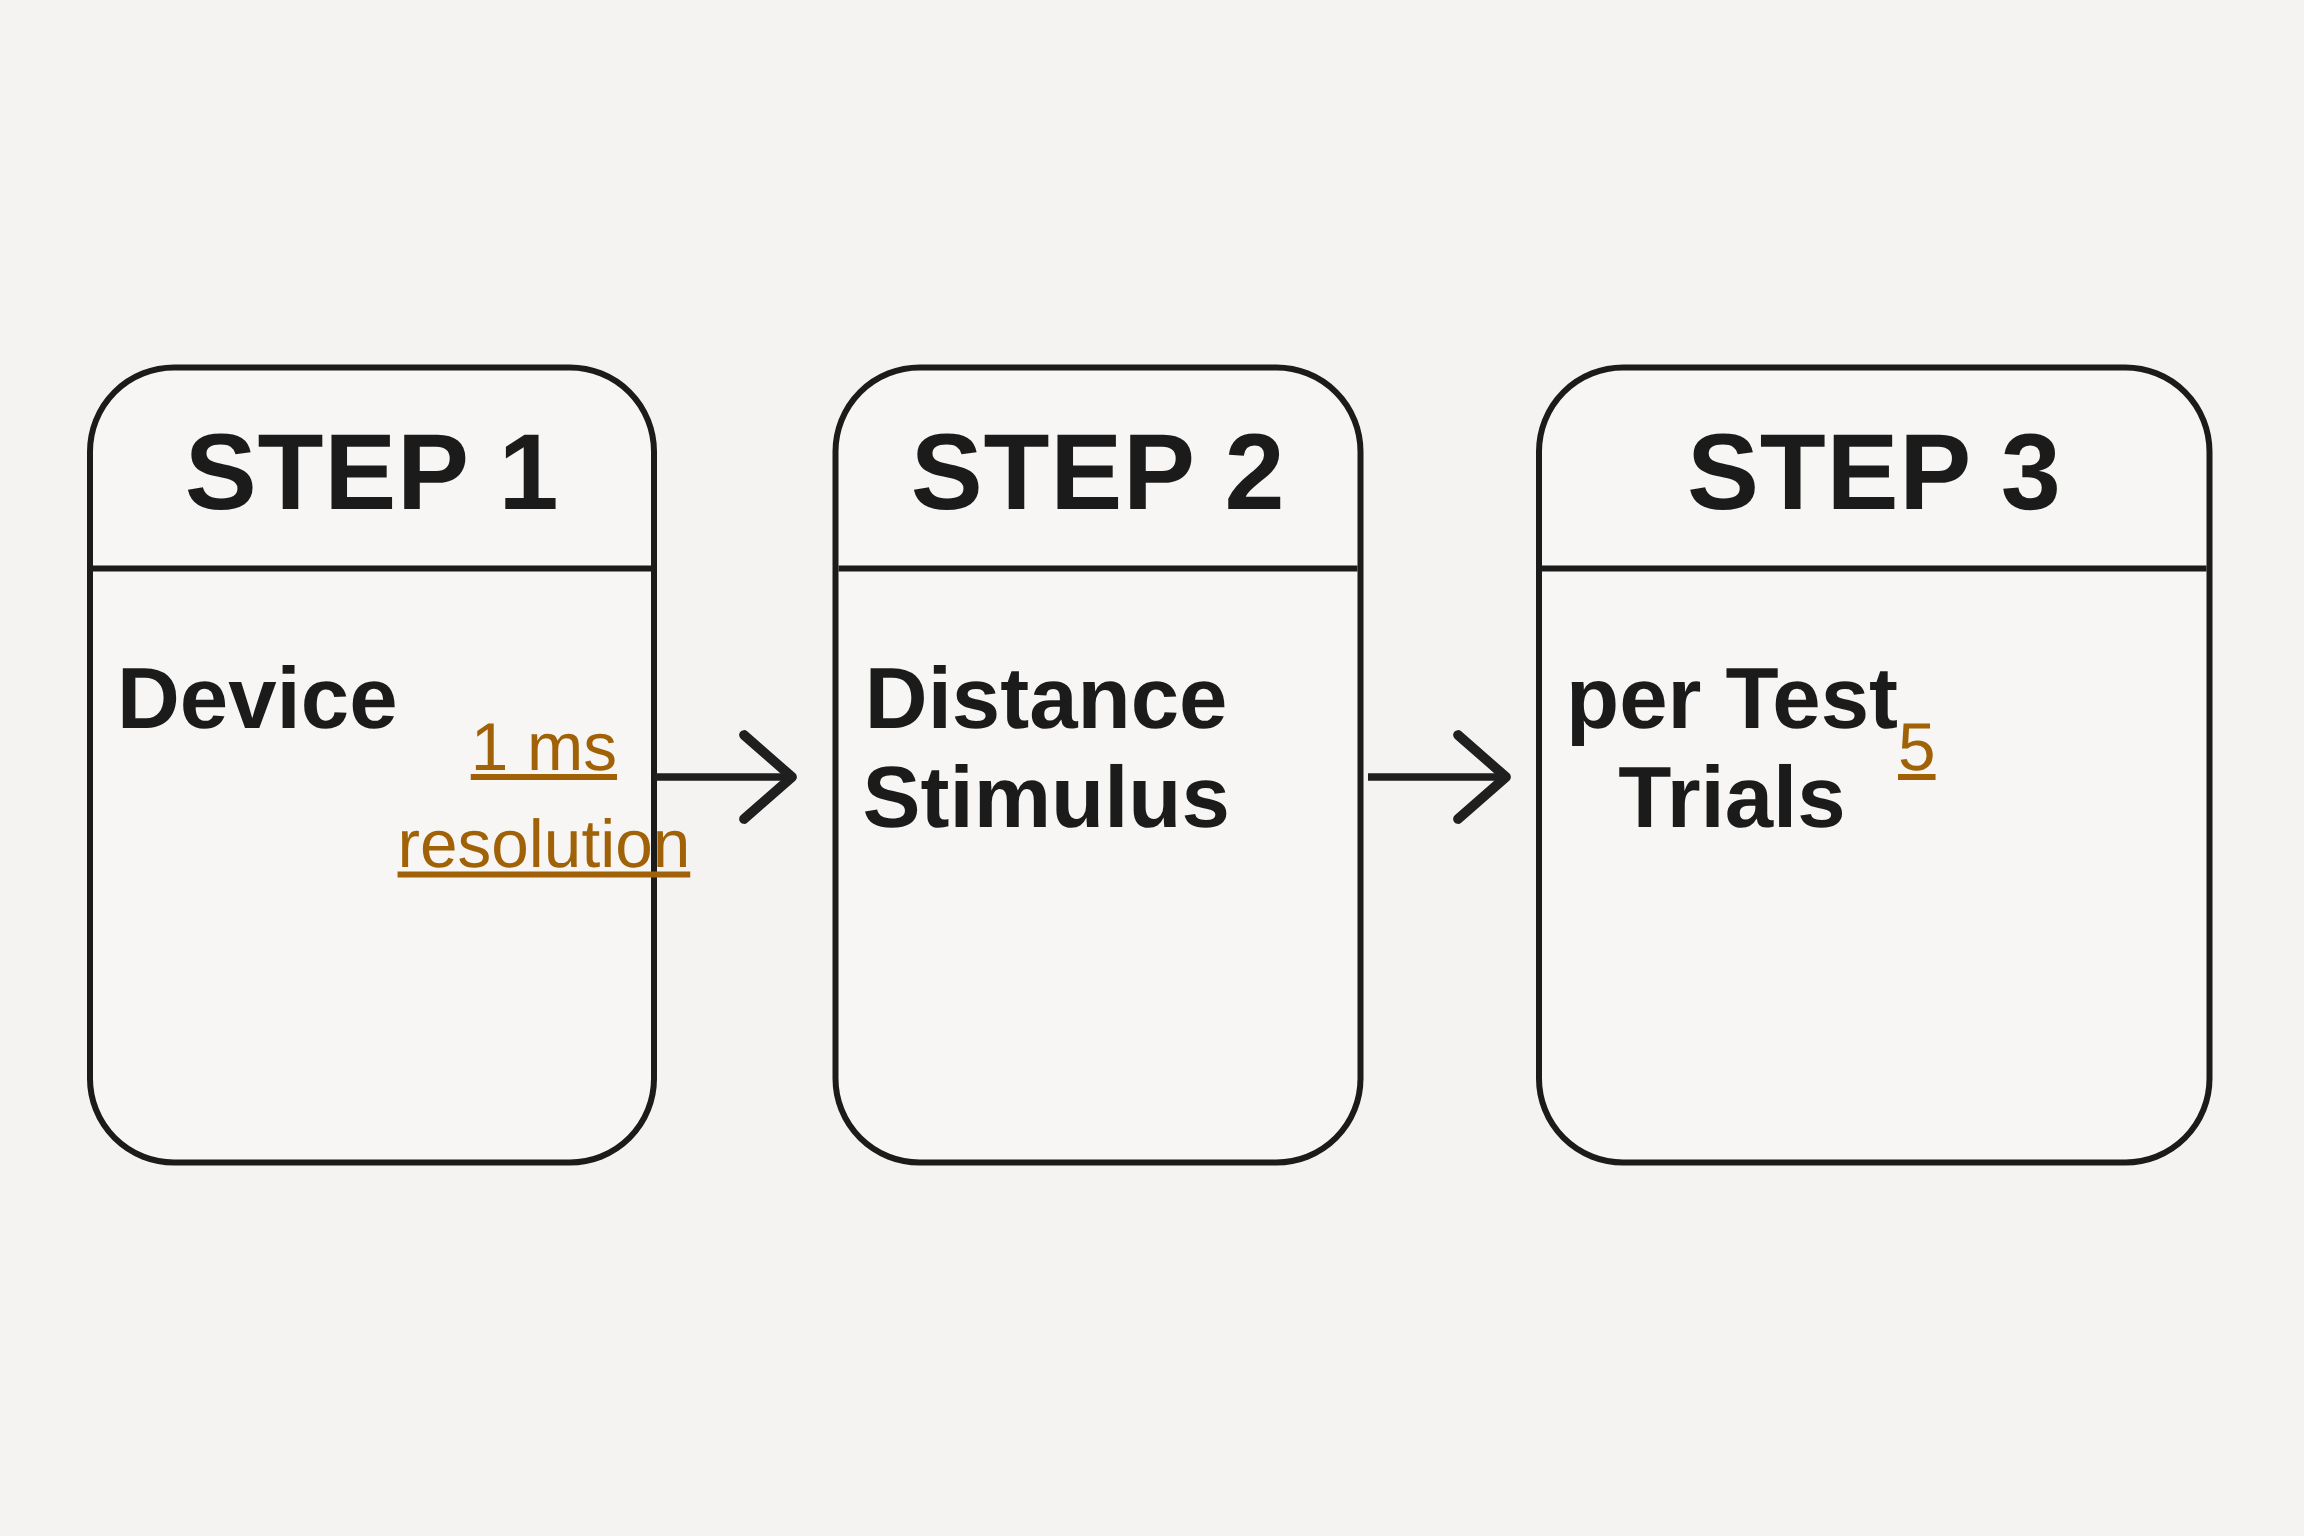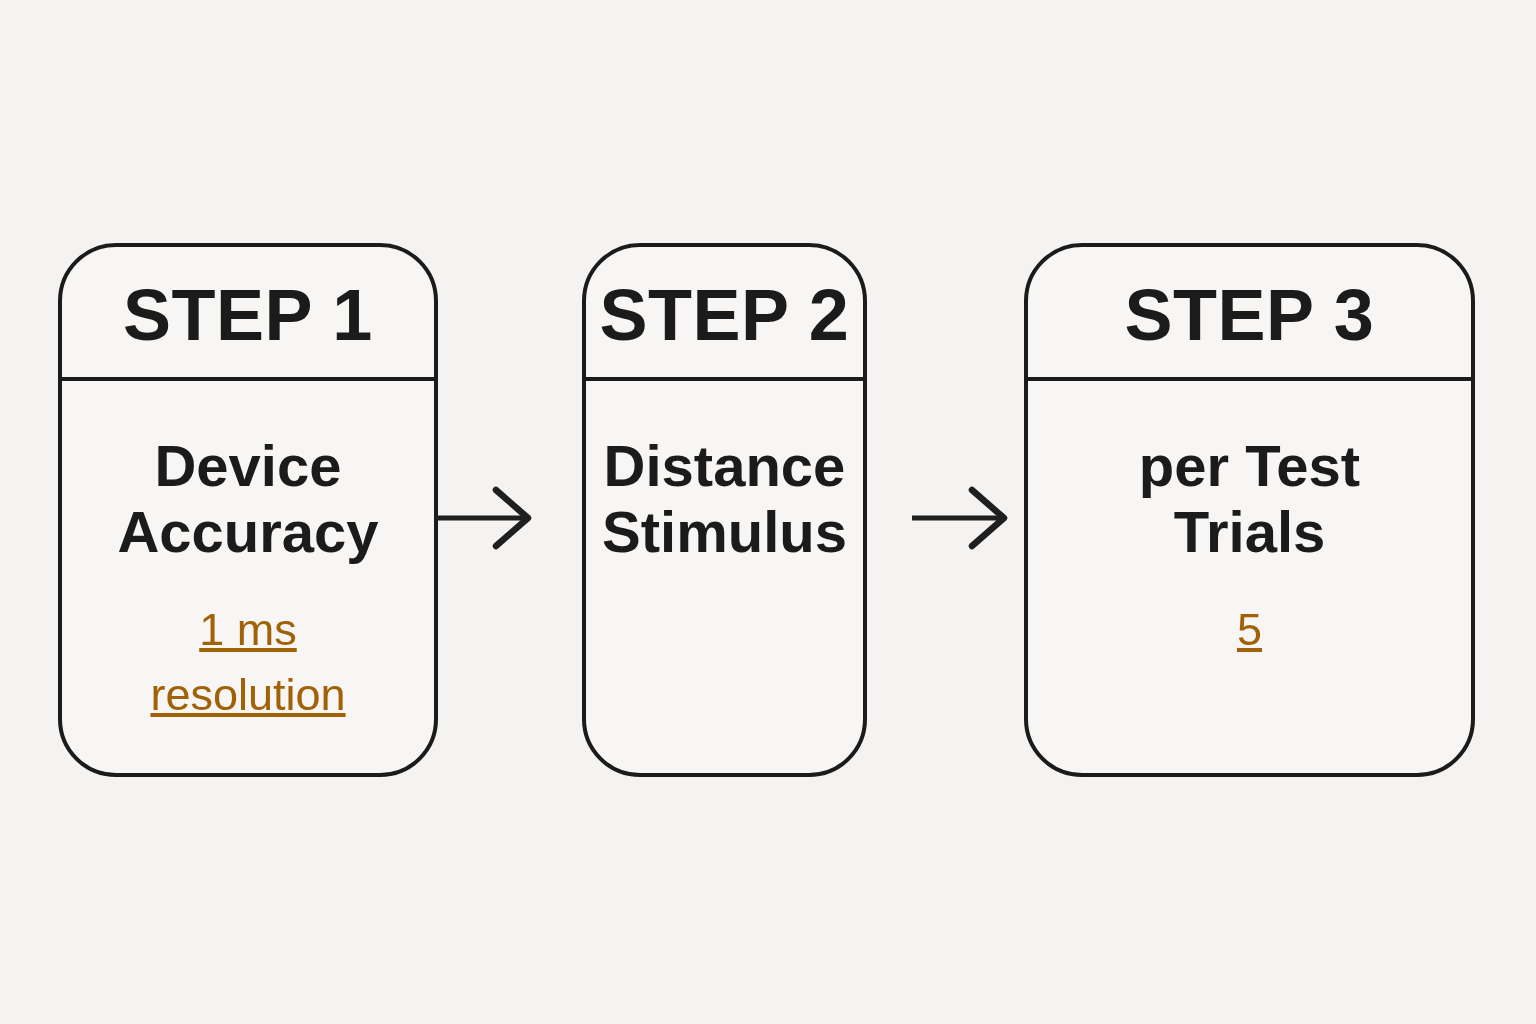--- a/index.html
+++ b/index.html
@@ -21,21 +21,21 @@
     top: 243px;
     height: 534px;
     box-sizing: border-box;
     border: 4px solid #1b1b1b;
     border-radius: 58px;
     background: #f7f6f4;
     display: flex;
     flex-direction: column;
   }
   .step-card.pos-1 { left: 58px;   width: 380px; }
-  .step-card.pos-2 { left: 582px;  width: 285px; }
+  .step-card.pos-2 { left: 555px;  width: 354px; }
   .step-card.pos-3 { left: 1024px; width: 451px; }
 
   .step-header {
     height: 134px;
     flex: 0 0 134px;
     border-bottom: 4px solid #1b1b1b;
     display: flex;
     align-items: center;
     justify-content: center;
     padding-top: 6px;
@@ -43,24 +43,23 @@
   }
   .step-label {
     font-size: 72px;
     font-weight: bold;
     letter-spacing: 0.5px;
     white-space: nowrap;
   }
   .step-body {
     flex: 1 1 auto;
     display: flex;
-    flex-direction: column;
-    align-items: center;
     padding-top: 52px;
     text-align: center;
+    margin-left: 16px;
   }
   .step-title {
     font-size: 58px;
     font-weight: bold;
     line-height: 66px;
     display: flex;
     flex-direction: column;
   }
   .step-value {
     margin-top: 32px;
@@ -95,21 +94,20 @@
 
 <div class="canvas">
 
   <section class="step-card pos-1">
     <div class="step-header">
       <span class="step-label">STEP 1</span>
     </div>
     <div class="step-body">
       <div class="step-title">
         <span>Device</span>
-        <span>Accuracy</span>
       </div>
       <div class="step-value">
         <span>1 ms</span>
         <span>resolution</span>
       </div>
     </div>
   </section>
 
   <svg class="arrow pos-1" viewBox="0 0 104 76" aria-hidden="true">
     <line x1="0" y1="38" x2="90" y2="38" stroke-width="5"></line>

